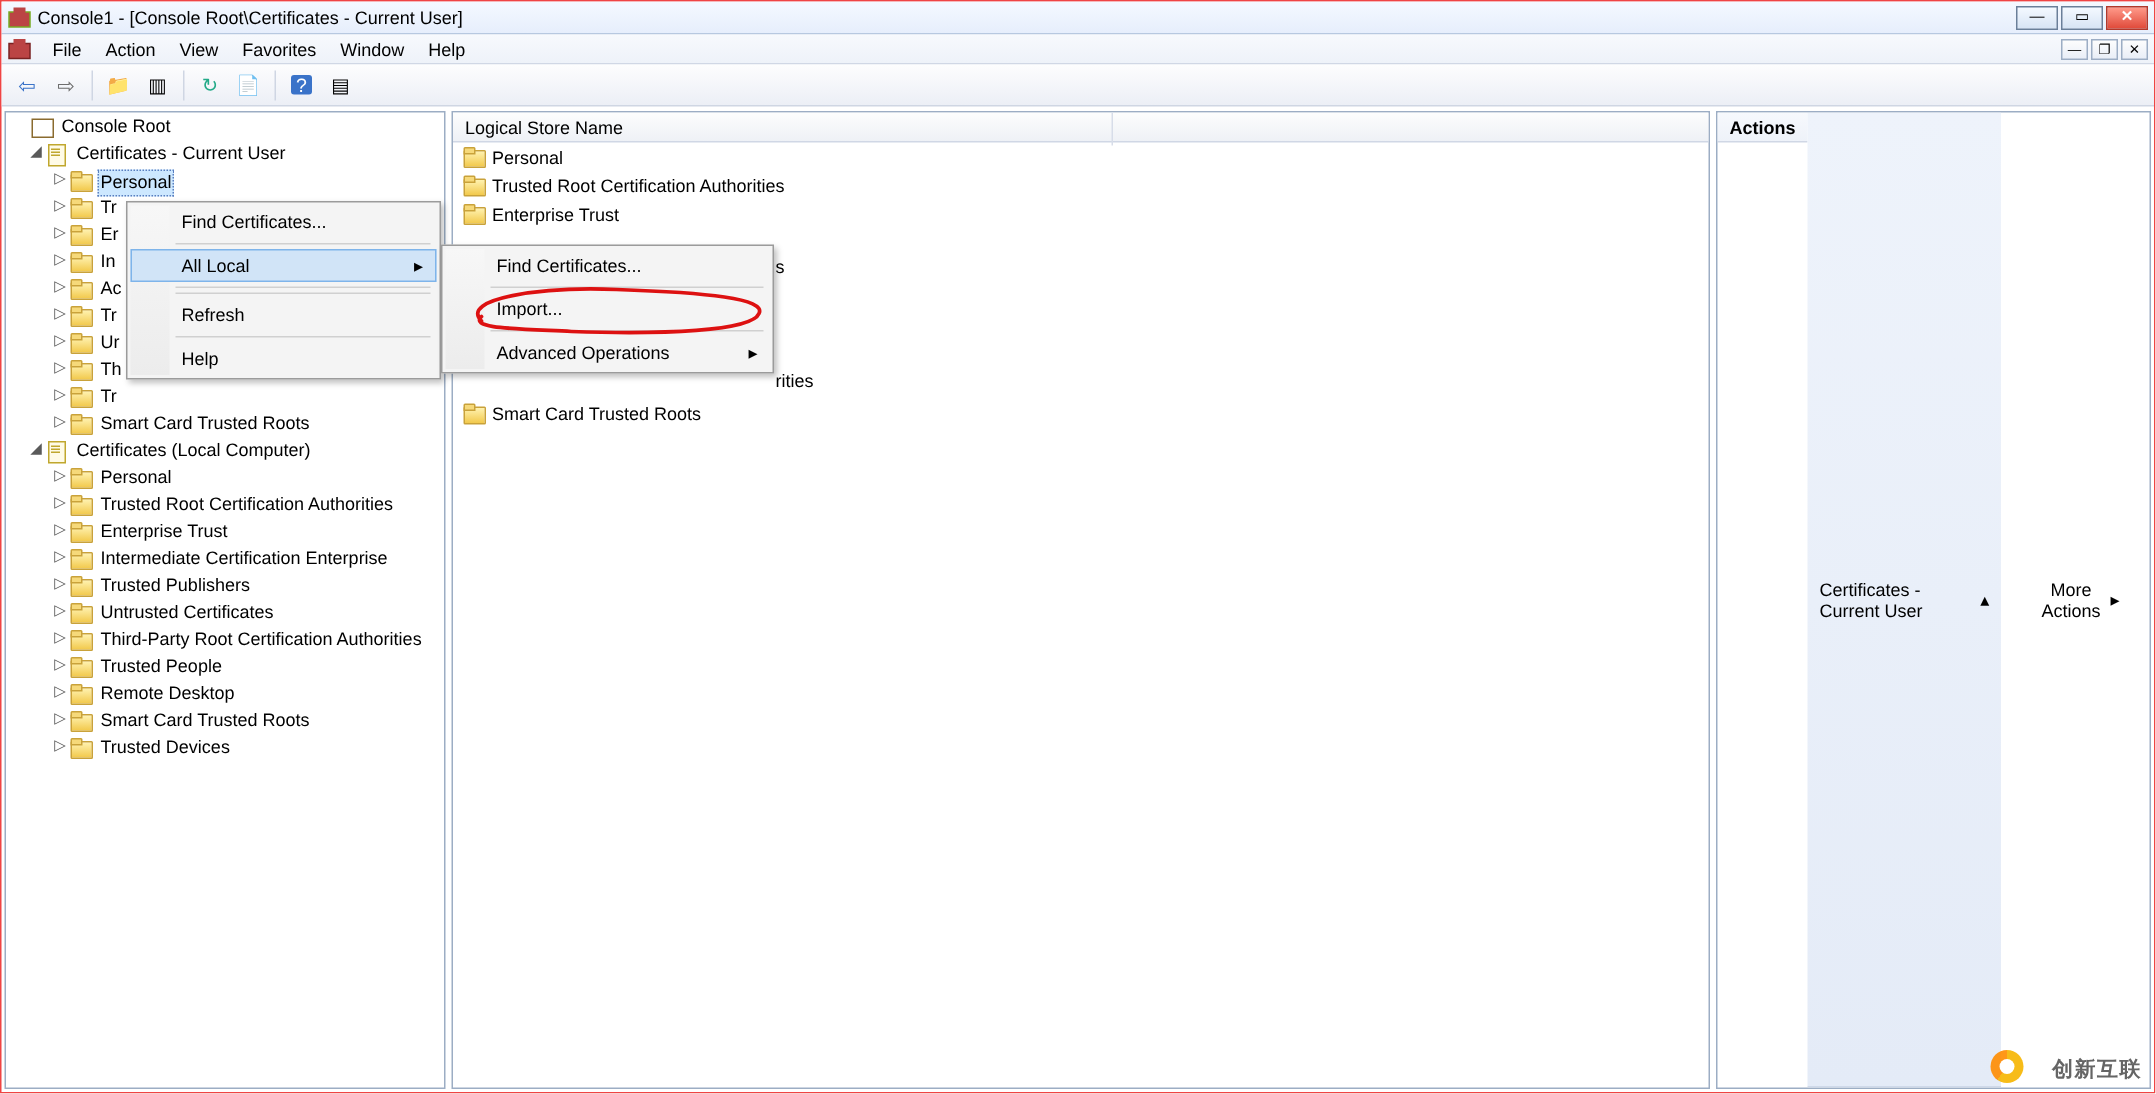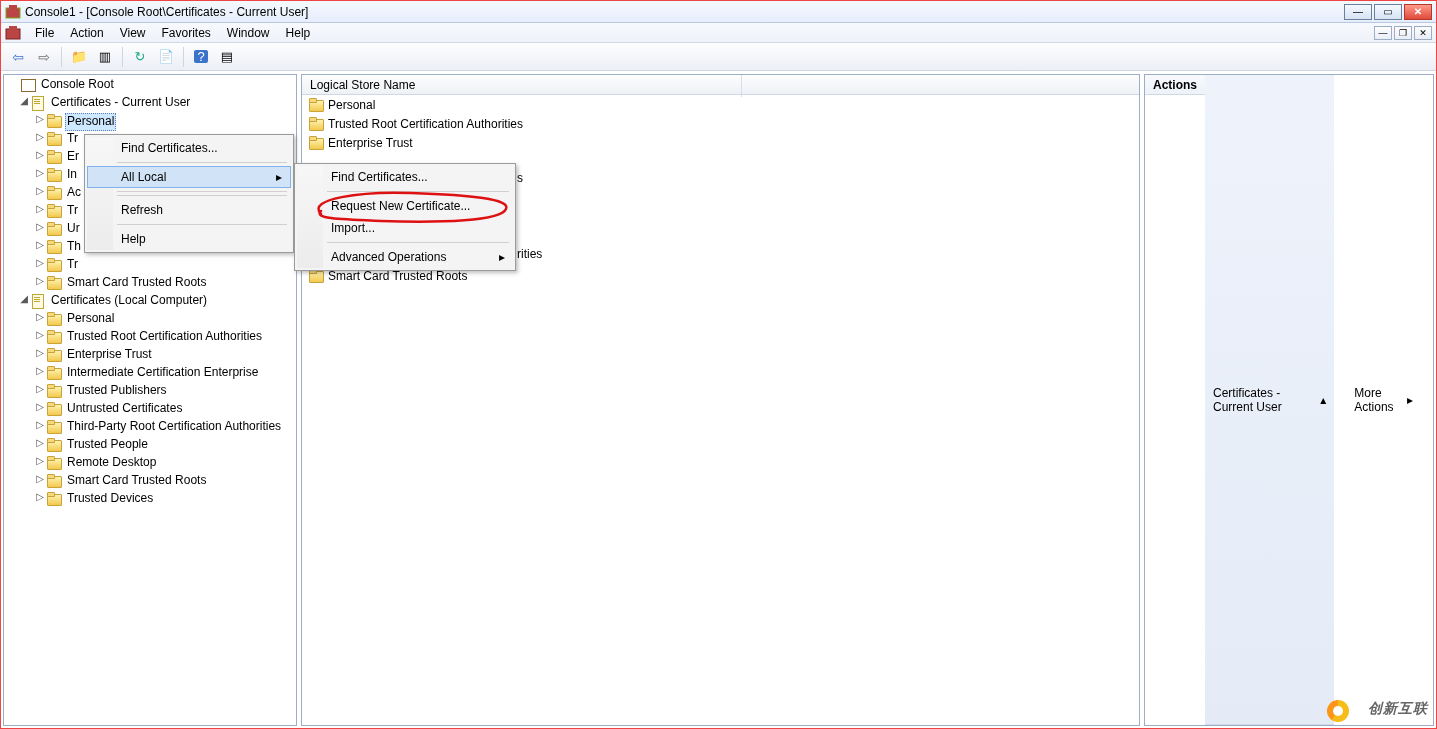--- a/index.html
+++ b/index.html
@@ -56,35 +56,35 @@
 
   
   .list-header { height: 20px; background: linear-gradient(#fdfdfd,#eef1f6); border-bottom: 1px solid #d0d7e5; display:flex; align-items:center; }
   .list-header .col { padding: 5px 8px; border-right:1px solid #d7dde9; }
   .list-rows .row { display:flex; align-items:center; height:19px; padding-left:6px;}
   .list-rows .row .node-icon { margin-right:4px;}
 
   
   .actions-header { height: 20px; background: linear-gradient(#f7f9fd,#eef2f9); border-bottom:1px solid #d0d7e5; padding:3px 8px; font-weight:bold; }
   .actions-section { background:linear-gradient(#eef3fb,#e4ebf7); padding:4px 8px; border-bottom:1px solid #cfd9ea; display:flex; justify-content:space-between; align-items:center;}
-  .actions-item { padding:15px 20px; display:flex; justify-content:space-between; align-items:center;}
+  .actions-item { padding:15px 20px; display:flex; justify-content:space-between; align-items:center;text-align:center;}
 
   
   .context-menu { position:absolute; background:#f4f4f4; border:1px solid #9b9b9b; box-shadow:2px 2px 4px rgba(0,0,0,.25); padding:2px; z-index:100;}
   .context-menu .gutter { position:absolute; left:2px; top:2px; bottom:2px; width:26px; background:linear-gradient(#f7f7f7,#ececec);}
   .ctx-item { position:relative; padding:4px 30px 4px 34px; white-space:nowrap; z-index:1; }
   .ctx-item.highlight { background:#d1e4f7; border:1px solid #7eb4ea; padding:3px 29px 3px 33px;}
   .ctx-sep { height:1px; background:#d0d0d0; margin:3px 4px 3px 30px; position:relative; z-index:1;}
   .ctx-arrow { position:absolute; right:8px;}
 
   
   .annotation { position:absolute; pointer-events:none; z-index:200;}
 
   
-  .watermark { position:absolute; right:8px; bottom:6px; display:flex; align-items:flex-start; gap:19px; opacity:.9;font-style:italic;}
+  .watermark { position:absolute; right:8px; bottom:6px; display:flex; align-items:flex-end; gap:19px; opacity:.9;}
   .watermark .logo { width:22px; height:22px; border-radius:50%; background:conic-gradient(#f7b500 0 60%, #ff8c00 60% 100%); position:relative;}
   .watermark .logo::after{content:"";position:absolute;left:6px;top:6px;width:10px;height:10px;background:#fff;border-radius:50%;}
   .watermark span { font-size:14px; color:#555; font-weight:bold; letter-spacing:1px;}
 
   
   .arrow-left::before{content:"⇦"; color:#3a73c9; font-size:14px;}
   .arrow-right::before{content:"⇨"; color:#6e6e6e; font-size:14px;}
   .tb-glyph{font-size:13px; line-height:1;}
 </style>
 </head>
@@ -365,21 +365,20 @@
     <div class="ctx-sep"></div>
     <div class="ctx-item">Refresh</div>
     <div class="ctx-sep"></div>
     <div class="ctx-item">Help</div>
   </div>
 
   <div class="context-menu" style="left:293px; top:162px; width:222px">
     <div class="gutter"></div>
     <div class="ctx-item">Find Certificates...</div>
     <div class="ctx-sep"></div>
-    <div class="ctx-item">Request New Certificate...</div>
     <div class="ctx-item">Import...</div>
     <div class="ctx-sep"></div>
     <div class="ctx-item">
       <span>Advanced Operations</span>
       <span class="ctx-arrow">▸</span>
     </div>
   </div>
 
   <svg class="annotation" style="left:300px; top:188px" width="220" height="40">
     <path d="M20 25 C 5 10, 60 2, 110 4 C 170 6, 210 10, 205 20 C 200 32, 140 34, 80 32 C 40 30, 12 30, 20 22" stroke="#d11" stroke-width="2.5" fill="none" stroke-linecap="round"></path>

